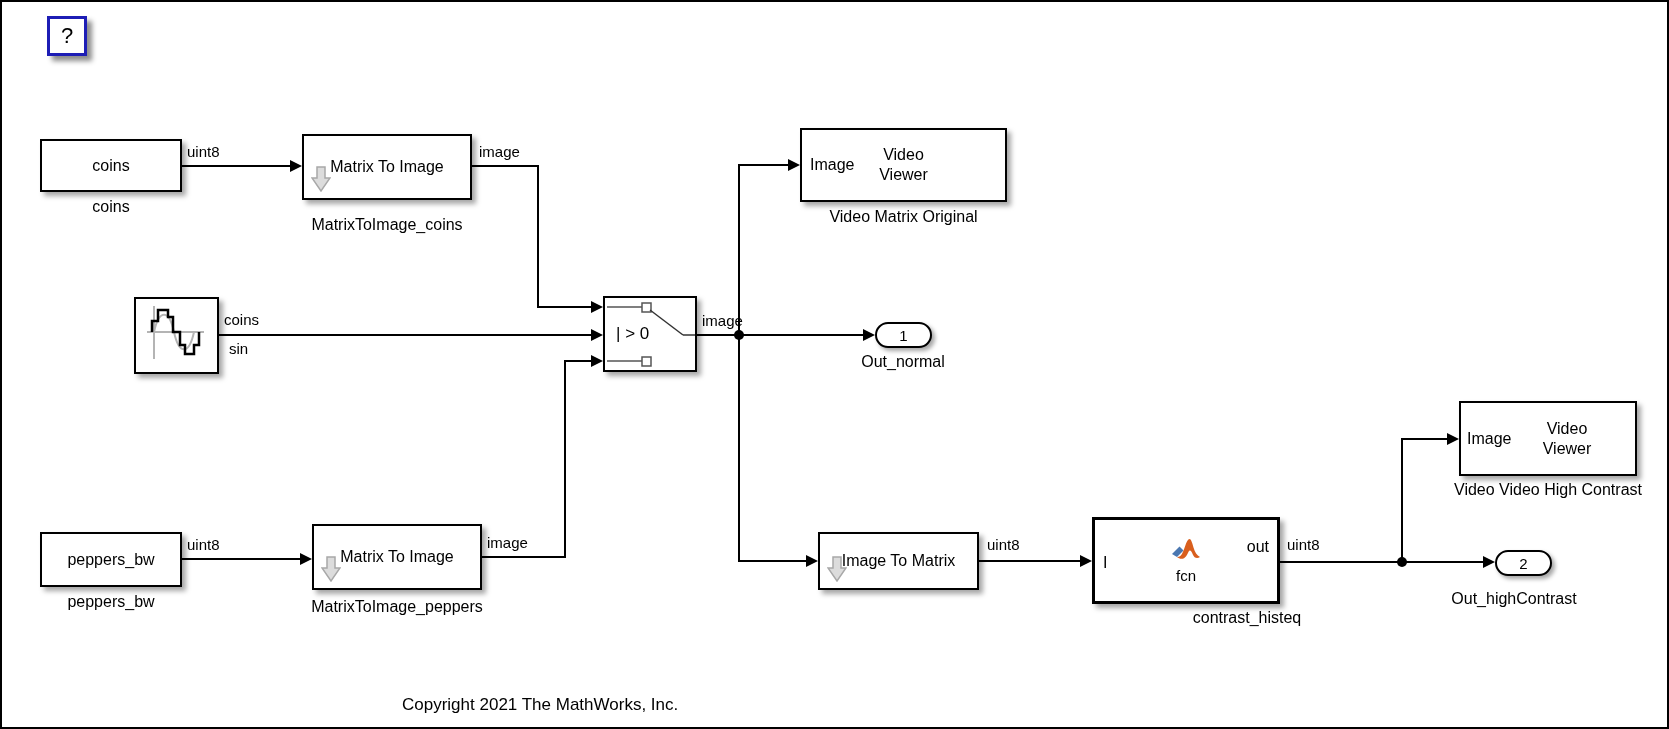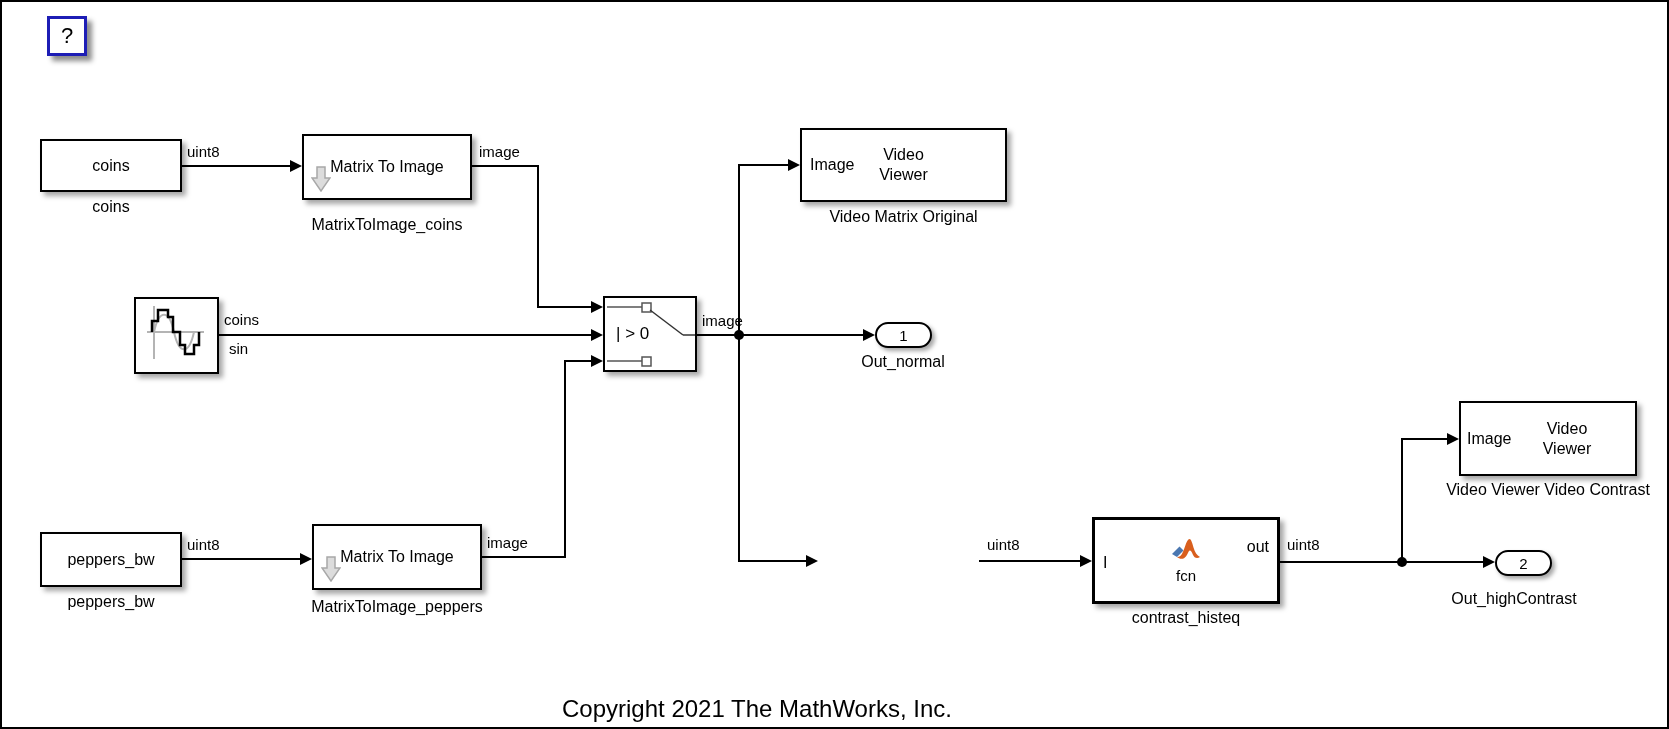--- a/index.html
+++ b/index.html
@@ -57,21 +57,21 @@
     position: absolute; left: 45px; top: 14px; width: 40px; height: 40px;
     background: #fff; border: 3px solid #1d1db5;
     box-shadow: 5px 5px 5px rgba(0,0,0,0.45);
     display: flex; align-items: center; justify-content: center;
     font-size: 22px; color: #000;
   }
   .grayarrow { position: absolute; left: 7px; bottom: 2px; }
   .vvtitle { text-align: center; line-height: 1.25; }
   .copyright {
     position: absolute; left: 400px; top: 693px; width: 710px;
-    text-align: center; font-size: 24px; color: #000;
+    text-align: left; font-size: 17px; color: #000;
   }
 </style>
 </head>
 <body>
 
 <div id="canvas">
 
   <div class="helpbox">
     <span>?</span>
   </div>
@@ -184,46 +184,54 @@
     <span>Matrix To Image</span>
     <span class="grayarrow">
       <svg width="20" height="26" viewBox="0 0 20 26">
           <path d="M6 1 H14 V12 H19 L10 25 L1 12 H6 Z" fill="#dcdcdc" stroke="#a8a8a8" stroke-width="1.5"></path>
         </svg>
     </span>
   </div>
   <div class="caption" style="left:285px;top:596px;width:220px">MatrixToImage_peppers</div>
   <div class="siglabel" style="left:485px;top:532px">image</div>
 
+  <div class="block" style="left:816px;top:530px;width:161px;height:58px">
+    <span>Image To Matrix</span>
+    <span class="grayarrow">
+      <svg width="20" height="26" viewBox="0 0 20 26">
+          <path d="M6 1 H14 V12 H19 L10 25 L1 12 H6 Z" fill="#dcdcdc" stroke="#a8a8a8" stroke-width="1.5"></path>
+        </svg>
+    </span>
+  </div>
   <div class="siglabel" style="left:985px;top:534px">uint8</div>
 
   <div class="block thick" style="left:1090px;top:515px;width:188px;height:87px">
     <span class="portlabel" style="left:8px;top:34px">I</span>
     <span class="portlabel" style="right:8px;top:18px">out</span>
     <div style="display:flex;flex-direction:column;align-items:center">
       <span>
         <svg width="30" height="26" viewBox="0 0 30 26">
           <path fill="#4a77b0" d="M1 17 L8.5 9.5 L12.5 13.5 L6 20 Z"></path>
           <path fill="#d95f1e" d="M6 20 C10 20.5 12 15.5 14 9.5 C15.5 4.8 17 2 18.5 2 C20 2 21 5 22.5 10.5 C23.8 15.2 26 18.6 29 20 C26 21.8 23.3 21 21.8 17.4 C20.8 15 19.8 13.4 18.8 13.5 C17.2 13.7 16.5 19.2 13 21.2 C10.4 22.6 8 21.6 6 20 Z"></path>
         </svg>
       </span>
       <span style="font-size:15px">fcn</span>
     </div>
   </div>
-  <div class="caption" style="left:1084px;top:607px;width:200px">contrast_histeq</div>
+  <div class="caption" style="left:1145px;top:607px;width:200px">contrast_histeq</div>
   <div class="siglabel" style="left:1285px;top:534px">uint8</div>
 
   <div class="block" style="left:1457px;top:399px;width:178px;height:75px">
     <span class="portlabel" style="left:6px;top:27px">Image</span>
     <div class="vvtitle" style="margin-left:38px">
       <div>Video</div>
       <div>Viewer</div>
     </div>
   </div>
-  <div class="caption" style="left:1430px;top:479px;width:232px">Video Viewer Video Contrast</div>
+  <div class="caption" style="left:1430px;top:479px;width:232px">Video Video High Contrast</div>
 
   <div class="oval" style="left:1493px;top:548px;width:57px;height:26px">
     <span>2</span>
   </div>
   <div class="caption" style="left:1412px;top:588px;width:200px">Out_highContrast</div>
 
   <div class="copyright">Copyright 2021 The MathWorks, Inc.</div>
 
 </div>
 

